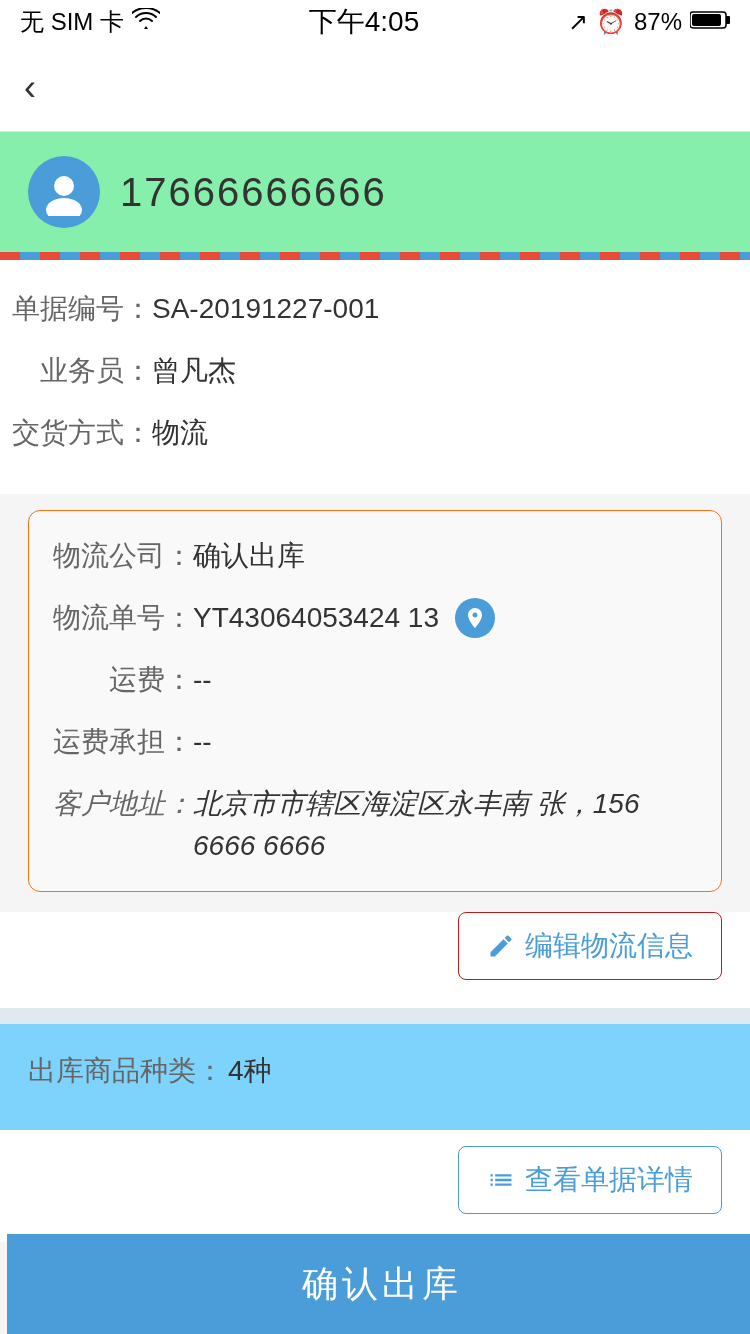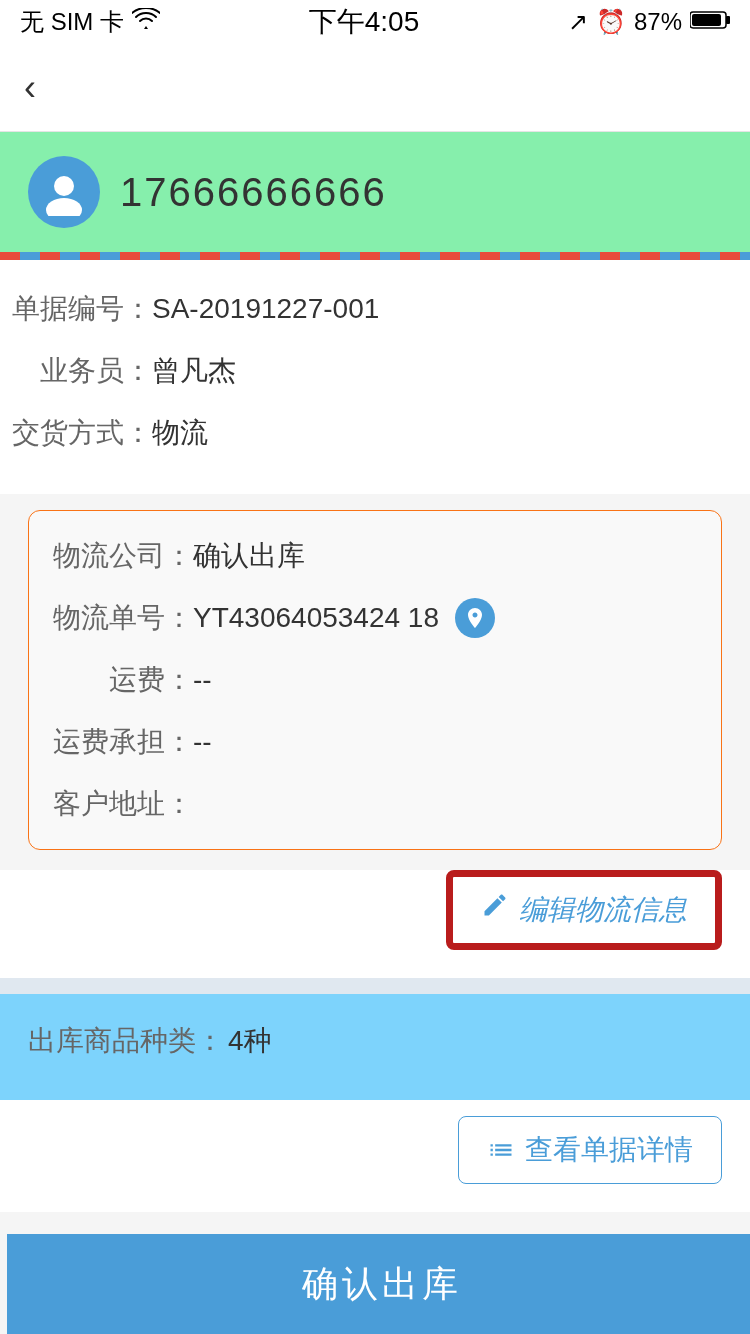--- a/index.html
+++ b/index.html
@@ -147,20 +147,21 @@
       padding: 24px 24px 24px 24px;
     }
     .logistics-row {
       display: flex;
       align-items: flex-start;
       margin-bottom: 20px;
       line-height: 1.5;
     }
     .logistics-row:last-child {
       margin-bottom: 0;
+      font-style: italic;
     }
     .logistics-label {
       color: #666;
       font-size: 28px;
       min-width: 140px;
       text-align: right;
       flex-shrink: 0;
     }
     .logistics-value {
       color: #333;
@@ -181,31 +182,30 @@
       align-items: center;
       justify-content: center;
       flex-shrink: 0;
       cursor: pointer;
     }
     .location-icon svg {
       width: 24px;
       height: 24px;
     }
     .edit-btn {
-      border: 7px solid #b91c1c;
+      border: 1px solid #b91c1c;
       border-radius: 8px;
       padding: 14px 28px;
       color: #4a9dd8;
       font-size: 28px;
       display: flex;
-      align-items: flex-start;
+      align-items: center;
       gap: 10px;
       cursor: pointer;
       background: #fff;
-      font-style: italic;
     }
 
     
     .section-divider {
       height: 16px;
       background: #e0e8f0;
     }
 
     
     .product-section {
@@ -346,38 +346,39 @@
     </div>
 
     <div class="logistics-card">
       <div class="logistics-row">
         <span class="logistics-label">物流公司：</span>
         <span class="logistics-value">确认出库</span>
       </div>
       <div class="logistics-row">
         <span class="logistics-label">物流单号：</span>
         <span class="logistics-value with-icon">
-          <span>YT43064053424 18</span>
+          <span>YT43064053424 13</span>
           <span class="location-icon">
             <svg viewBox="0 0 24 24" fill="white">
               <path d="M12 2C8.13 2 5 5.13 5 9c0 5.25 7 13 7 13s7-7.75 7-13c0-3.87-3.13-7-7-7zm0 9.5c-1.38 0-2.5-1.12-2.5-2.5s1.12-2.5 2.5-2.5 2.5 1.12 2.5 2.5-1.12 2.5-2.5 2.5z"></path>
             </svg>
           </span>
         </span>
       </div>
       <div class="logistics-row">
         <span class="logistics-label">运费：</span>
         <span class="logistics-value">--</span>
       </div>
       <div class="logistics-row">
         <span class="logistics-label">运费承担：</span>
         <span class="logistics-value">--</span>
       </div>
       <div class="logistics-row">
         <span class="logistics-label">客户地址：</span>
+        <span class="logistics-value">北京市市辖区海淀区永丰南  张，156 6666 6666</span>
       </div>
     </div>
 
     <div style="background:#fff; padding: 0 28px 28px 28px; display:flex; justify-content:flex-end;">
       <button class="edit-btn">
         <svg width="28" height="28" viewBox="0 0 24 24" fill="#4a9dd8">
           <path d="M3 17.25V21h3.75L17.81 9.94l-3.75-3.75L3 17.25zM20.71 7.04c.39-.39.39-1.02 0-1.41l-2.34-2.34c-.39-.39-1.02-.39-1.41 0l-1.83 1.83 3.75 3.75 1.83-1.83z"></path>
         </svg>
         <span>编辑物流信息</span>
       </button>

